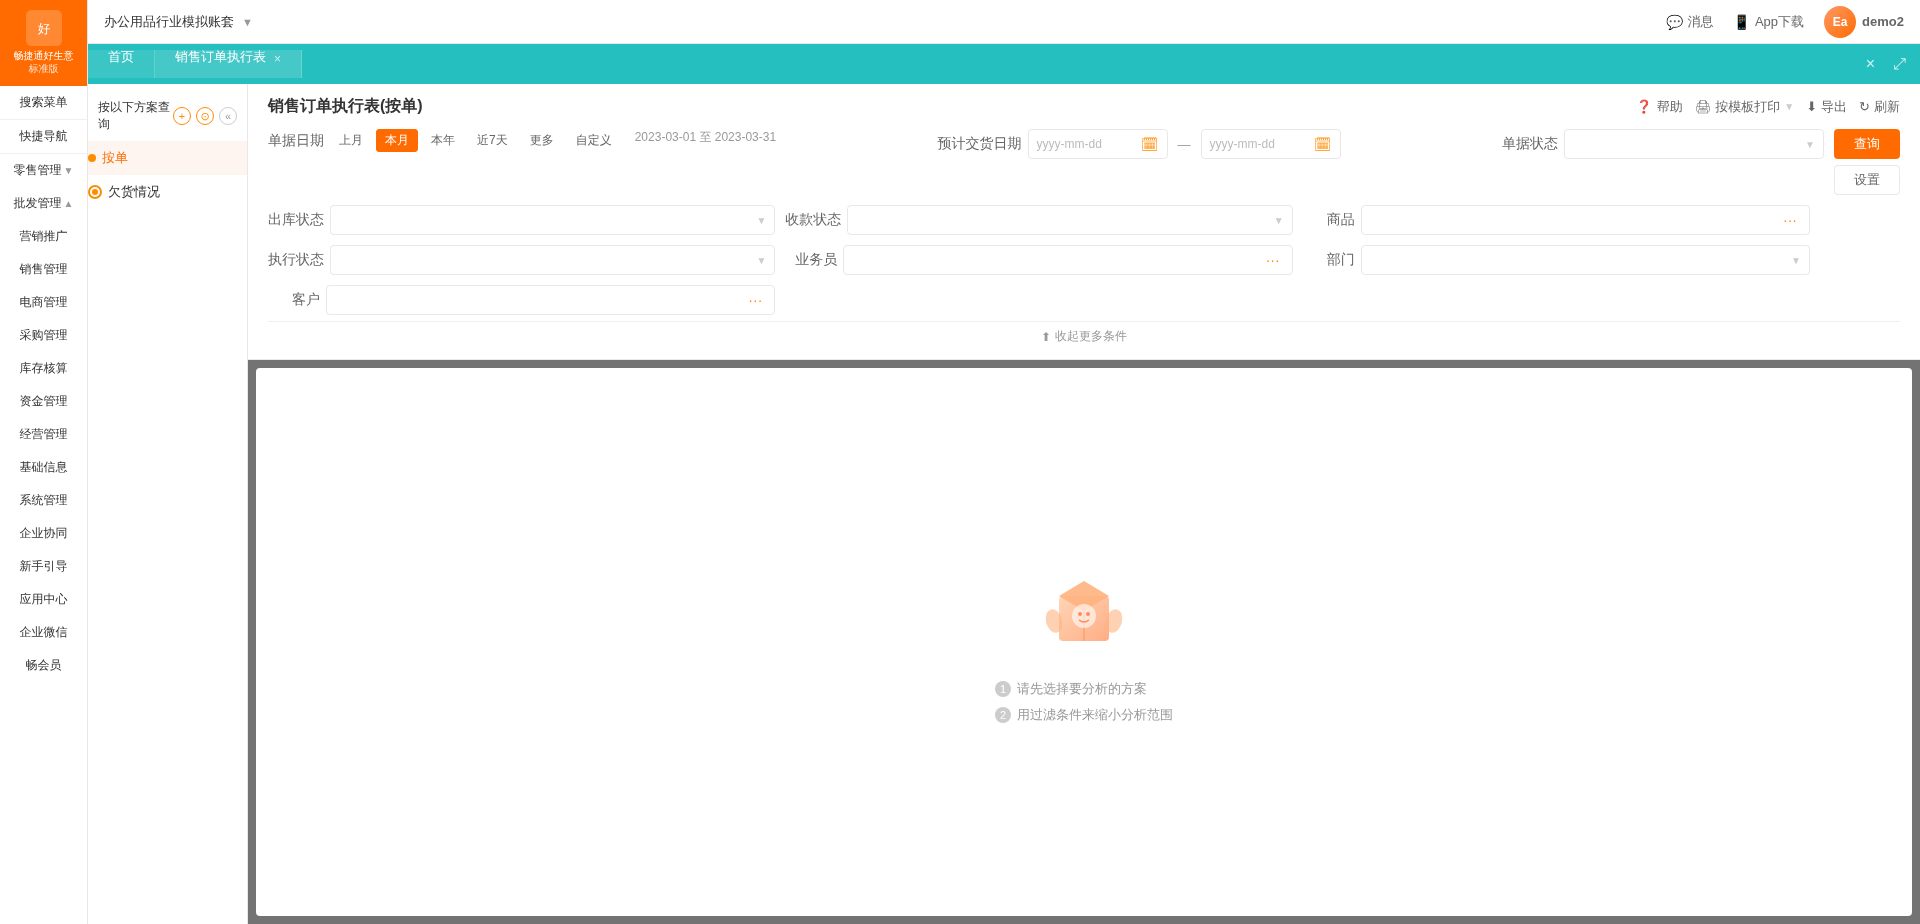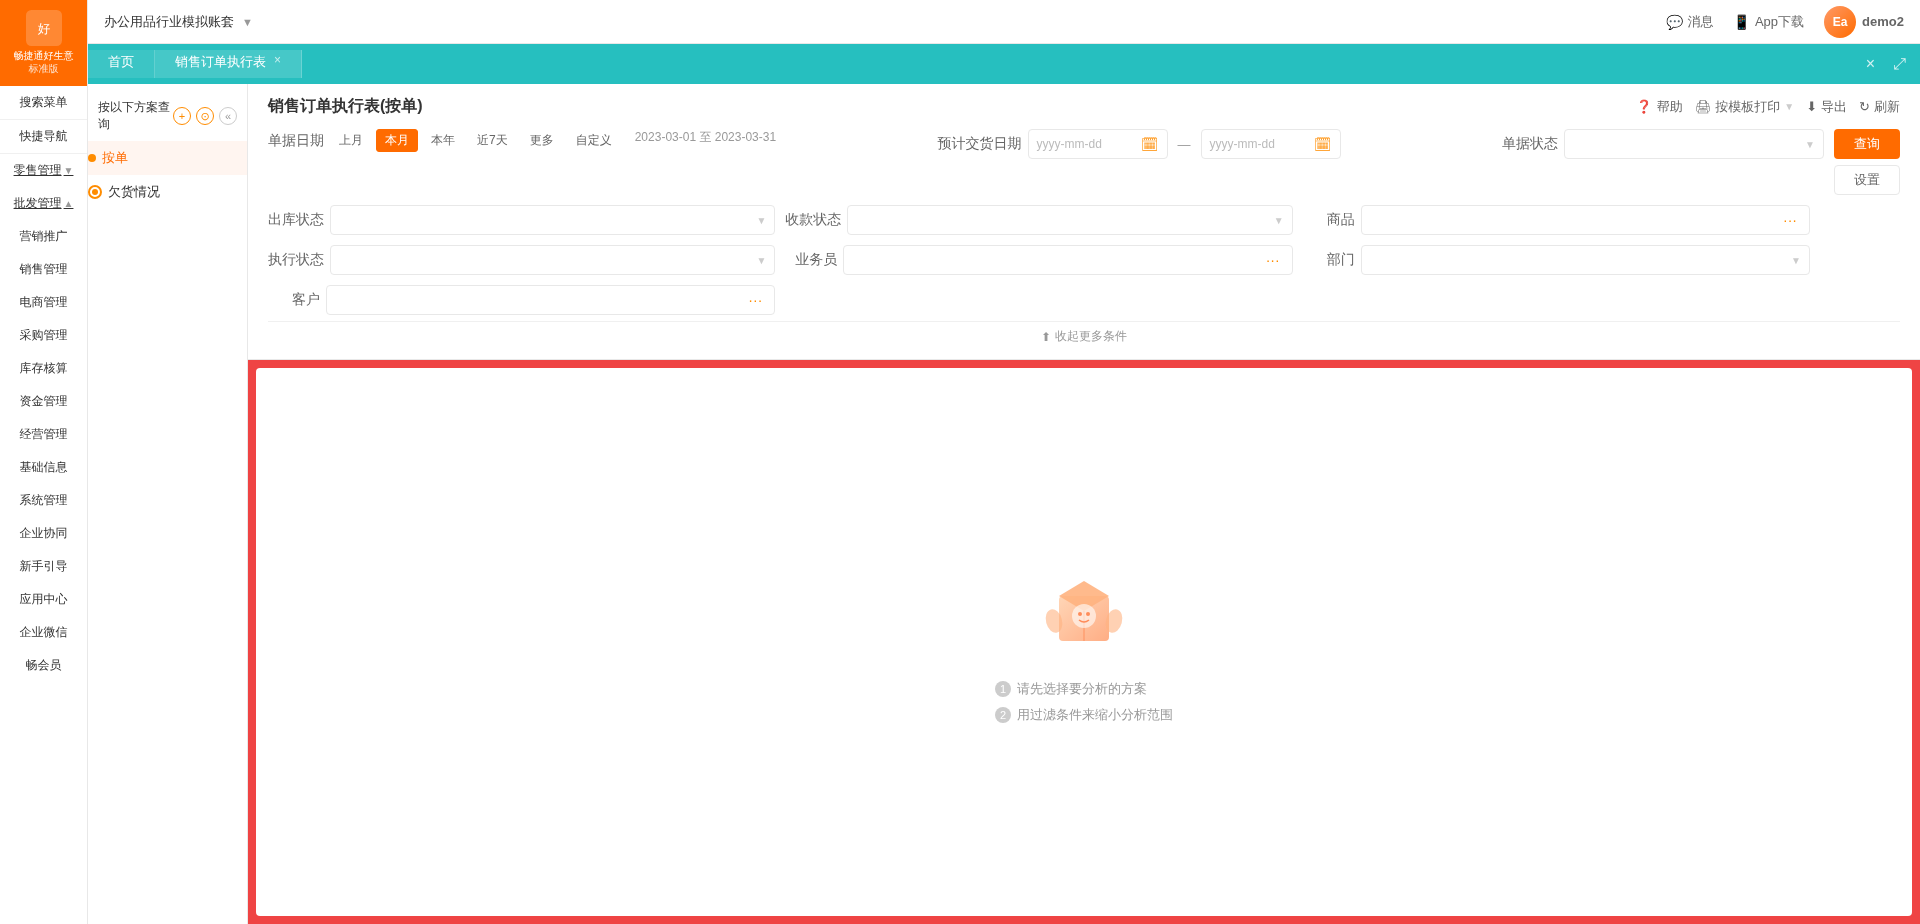--- a/index.html
+++ b/index.html
@@ -56,21 +56,20 @@
     .sidebar-section-header {
       display: flex;
       align-items: center;
       justify-content: center;
       padding: 8px 5px;
       font-size: 12px;
       color: #333;
       cursor: pointer;
       width: 100%;
       position: relative;
-      text-decoration: underline;
     }
     .sidebar-section-header .arrow {
       font-size: 10px;
       margin-left: 2px;
       color: #999;
     }
     .sidebar-item {
       padding: 8px 5px;
       text-align: center;
       font-size: 12px;
@@ -128,24 +127,24 @@
     
     .tab-bar {
       background: #26bfbf;
       height: 40px;
       display: flex;
       align-items: center;
       padding: 0 0;
       flex-shrink: 0;
     }
     .tab-item {
-      padding: 3px 20px;
+      padding: 12px 20px;
       height: 28px;
       display: flex;
-      align-items: flex-start;
+      align-items: flex-end;
       font-size: 13px;
       color: rgba(255,255,255,0.85);
       cursor: pointer;
       border-right: 1px solid rgba(255,255,255,0.2);
     }
     .tab-item.home {
       background: rgba(255,255,255,0.1);
       color: #fff;
     }
     .tab-item.active {
@@ -254,21 +253,21 @@
       height: 6px;
       border-radius: 50%;
       background: #ff8c00;
     }
 
     
     .right-content {
       flex: 1;
       display: flex;
       flex-direction: column;
-      background: #ef4444;
+      background: #737373;
       overflow: hidden;
     }
 
     
     .page-header {
       background: #fff;
       padding: 12px 20px 0;
       border-bottom: 1px solid #e8e8e8;
       flex-shrink: 0;
     }

